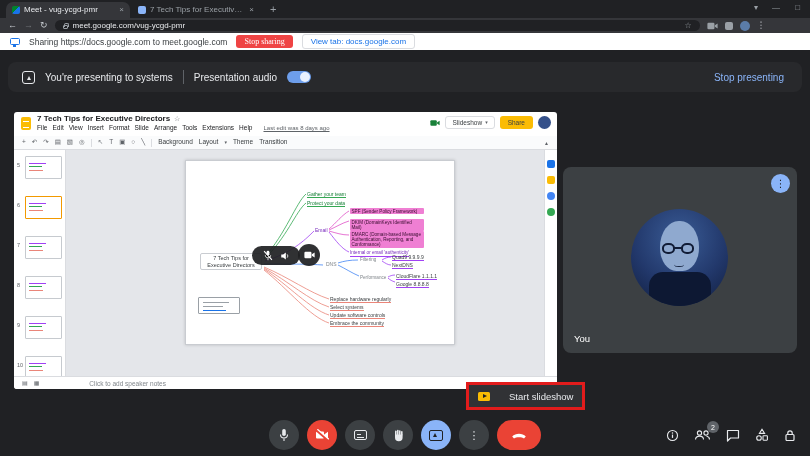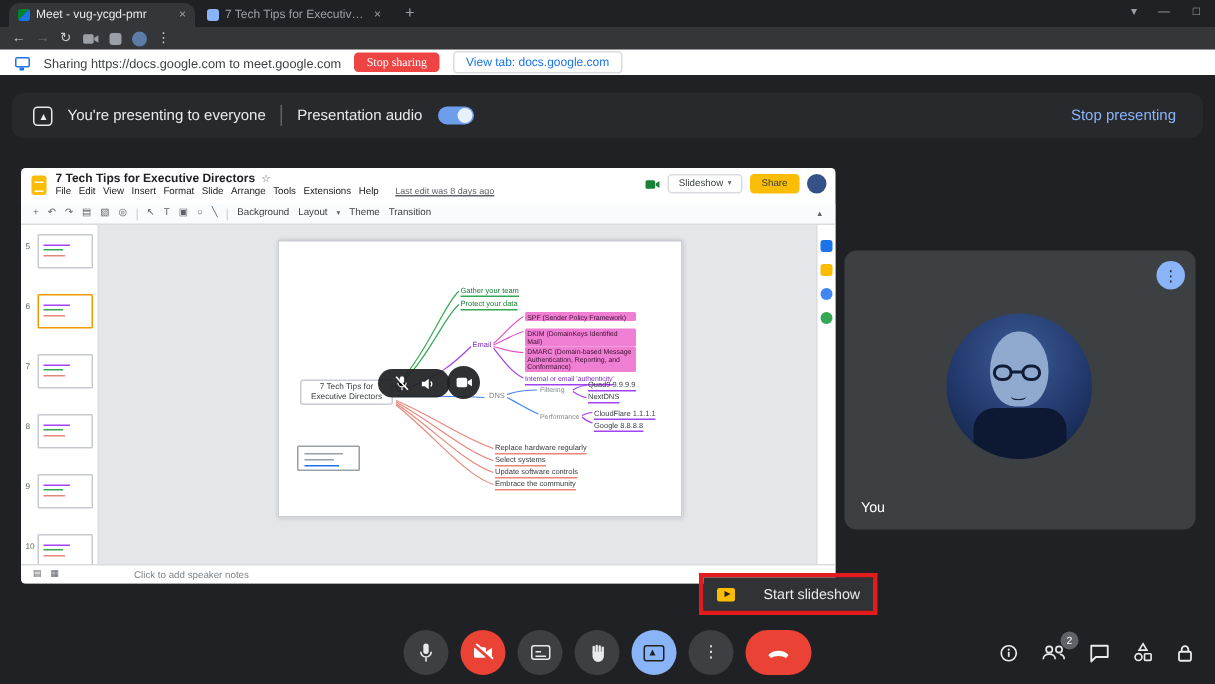--- a/index.html
+++ b/index.html
@@ -156,41 +156,46 @@
   <span class="newtab">+</span>
   <span class="wctl" style="right:52px">▾</span>
   <span class="wctl" style="right:30px">—</span>
   <span class="wctl" style="right:10px">□</span>
 </div>
 
 <div class="navbar">
   <span class="nav-ic">←</span>
   <span class="nav-ic dim">→</span>
   <span class="nav-ic">↻</span>
+  <div class="urlbar">
+    <span class="lock"></span>
+    <span class="url">meet.google.com/vug-ycgd-pmr</span>
+    <span class="url-star">☆</span>
+  </div>
   <span style="display:flex">
     <svg width="11" height="8" viewBox="0 0 14 10">
         <rect x="0.5" y="1" width="9" height="8" rx="1.5" fill="#9aa0a6"></rect>
         <path d="M10 4 L13.5 1.8 v6.4 L10 6z" fill="#9aa0a6"></path>
       </svg>
   </span>
   <span class="puzzle"></span>
   <span class="avatar-sm"></span>
   <span class="nav-ic">⋮</span>
 </div>
 
 <div class="sharebar">
   <span class="share-ic"></span>
   <span class="share-msg">Sharing https://docs.google.com to meet.google.com</span>
   <button class="btn-blue">Stop sharing</button>
   <button class="btn-white">View tab: docs.google.com</button>
 </div>
 
 <div class="presentbar">
   <span class="pframe"></span>
-  <span class="p-status">You're presenting to everyone</span>
+  <span class="p-status">You're presenting to systems</span>
   <span class="vdiv"></span>
   <span class="p-audio">Presentation audio</span>
   <span class="toggle">
       <i class="knob"></i>
     </span>
   <span class="spacer"></span>
   <span class="p-stop">Stop presenting</span>
 </div>
 
 <div class="preview">

